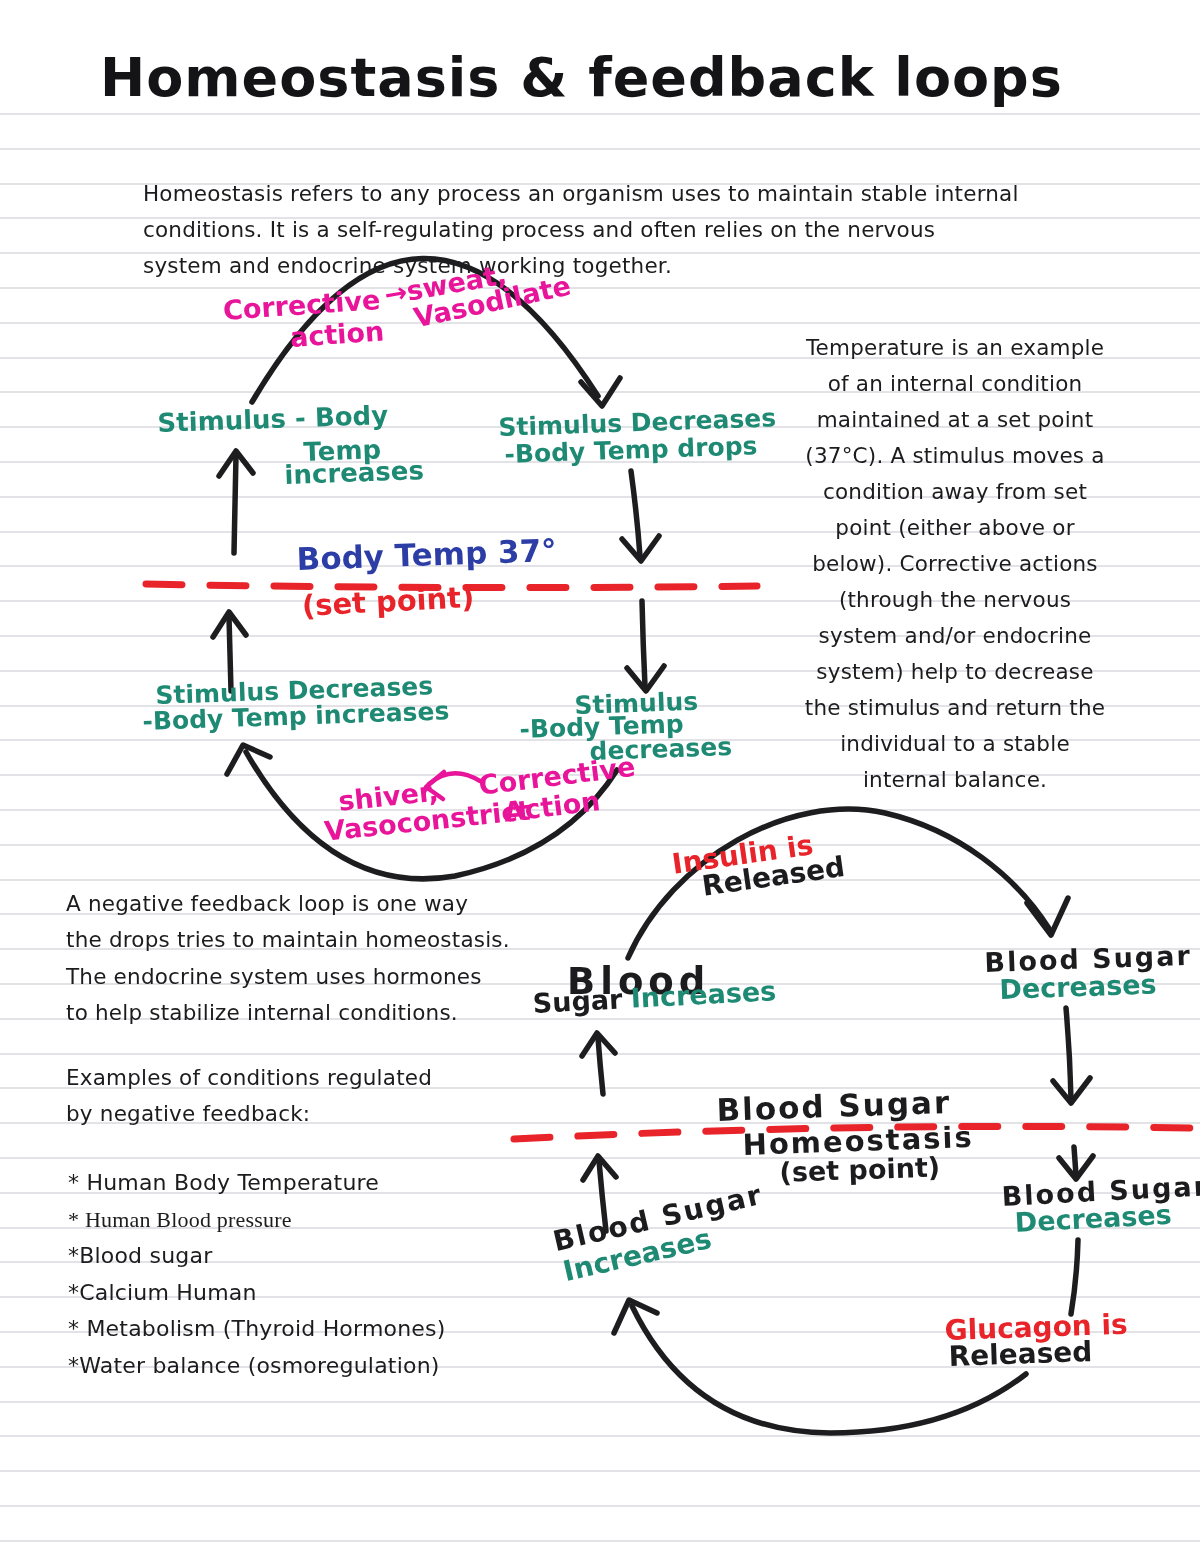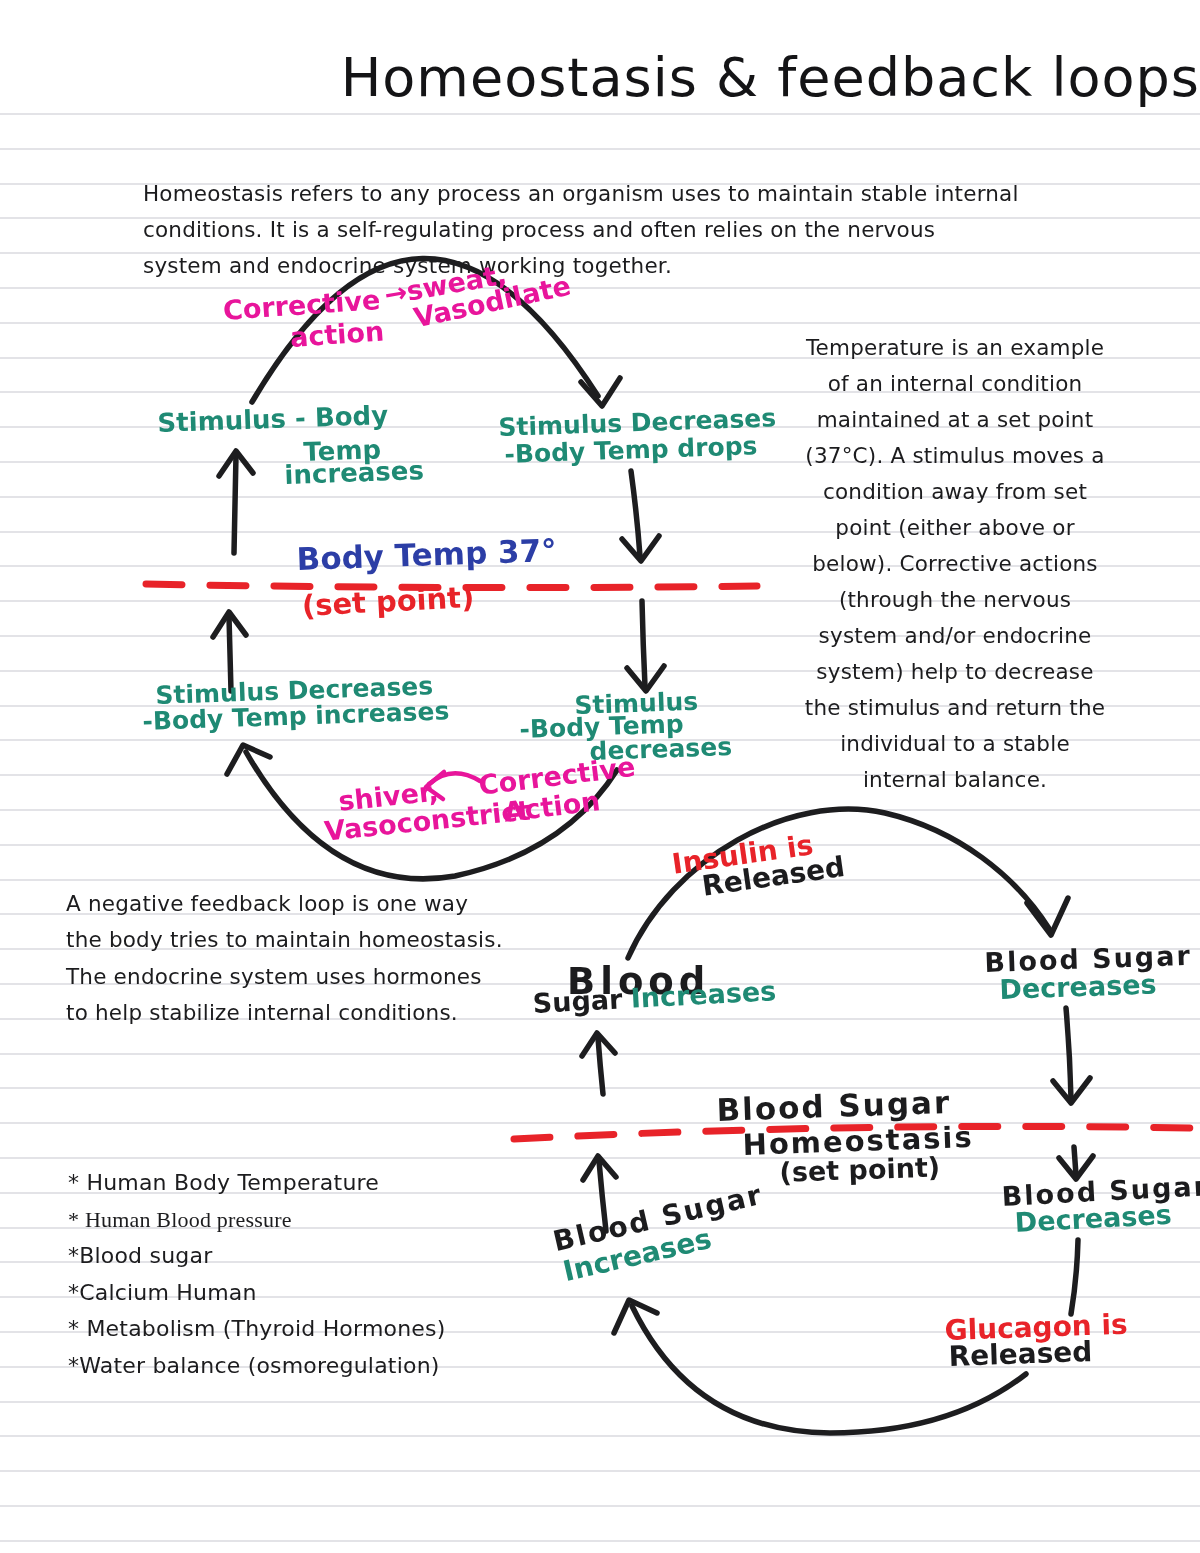--- a/index.html
+++ b/index.html
@@ -2,22 +2,22 @@
 <html><head>
 <meta charset="utf-8">
 <style>
   html,body{margin:0;padding:0;background:#ffffff;}
   #page{position:relative;width:1200px;height:1553px;background:#ffffff;overflow:hidden;
         font-family:"DejaVu Sans",sans-serif;color:#1c1c1e;}
   .lines{position:absolute;left:0;right:0;top:113px;bottom:0;
          background:repeating-linear-gradient(to bottom,#e3e3e7 0 2px,transparent 2px 34.8px);
          pointer-events:none;}
   .abs{position:absolute;transform-origin:left top;white-space:nowrap;}
-  .title{position:absolute;left:100px;top:46px;width:1100px;margin:0;text-align:right;
-         font-size:54px;font-weight:400;letter-spacing:1px;color:#141416;}
+  .title{position:absolute;left:100px;top:46px;width:1100px;margin:0;text-align:left;
+         font-size:54px;font-weight:700;letter-spacing:1px;color:#141416;}
   .para{position:absolute;white-space:pre-line;font-size:21.5px;line-height:36px;letter-spacing:0.2px;}
   .para.intro{left:143px;top:156px;width:1010px;margin-top:20px;}
   .para.rightp{left:763px;top:330px;width:384px;text-align:center;}
   .para.negp{left:66px;top:886px;width:540px;line-height:36.3px;}
   .para.exh{left:66px;top:1060px;width:540px;}
   .li{position:absolute;left:68px;font-size:22px;letter-spacing:0.2px;}
   .hand{font-weight:bold;}
   .teal{color:#1f8a74;}
   .pink{color:#e8159b;}
   .red{color:#e82329;}
@@ -114,23 +114,25 @@
 point (either above or
 below). Corrective actions
 (through the nervous
 system and/or endocrine
 system) help to decrease
 the stimulus and return the
 individual to a stable
 internal balance.</div>
 
   <div class="para negp">A negative feedback loop is one way
-the body tries to maintain homeostasis.
+the drops tries to maintain homeostasis.
 The endocrine system uses hormones
 to help stabilize internal conditions.</div>
+  <div class="para exh">Examples of conditions regulated
+by negative feedback:</div>
   <div class="li" style="top:1170px;">* Human Body Temperature</div>
   <div class="li" style="top:1207px;font-family:Liberation Serif, serif;">* Human Blood pressure</div>
   <div class="li" style="top:1243px;">*Blood sugar</div>
   <div class="li" style="top:1280px;">*Calcium Human</div>
   <div class="li" style="top:1316px;">* Metabolism (Thyroid Hormones)</div>
   <div class="li" style="top:1353px;">*Water balance (osmoregulation)</div>
 
   <div class="abs hand red" style="left:670px;top:848px;font-size:28px;transform:rotate(-8deg);">Insulin is</div>
   <div class="abs hand ink" style="left:700px;top:870px;font-size:28px;transform:rotate(-8deg);">Released</div>
 

